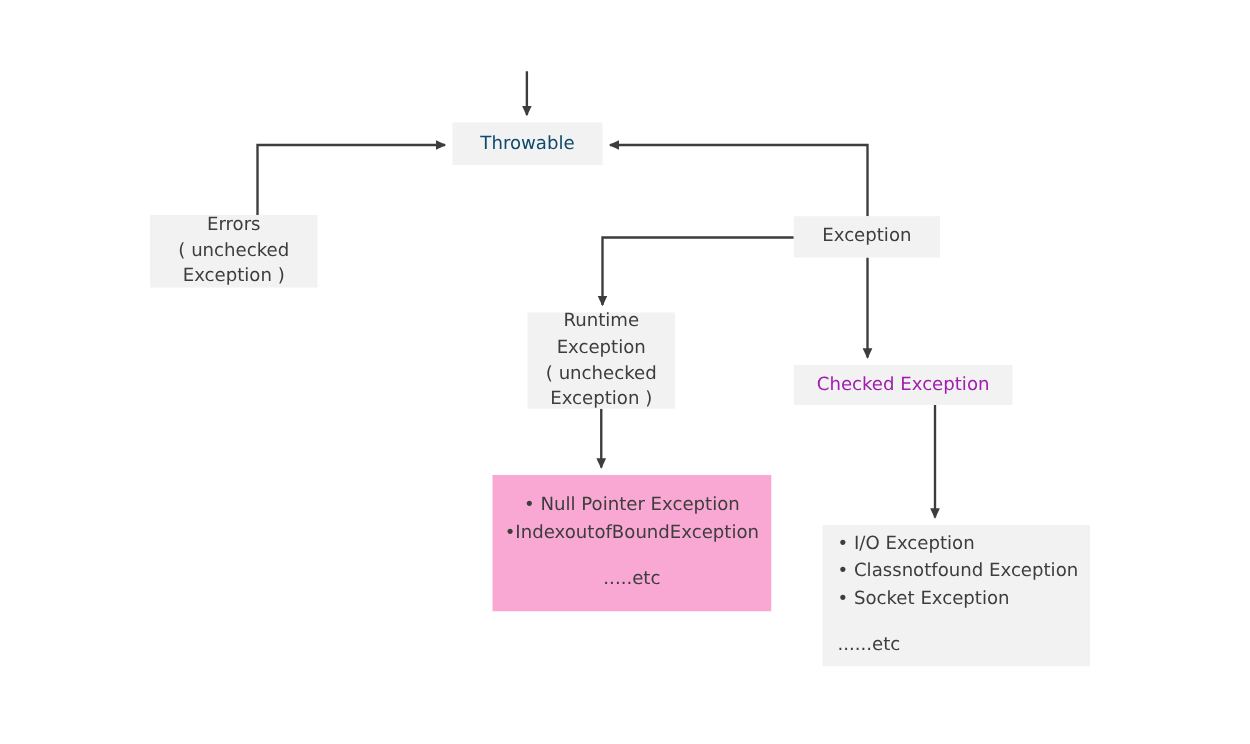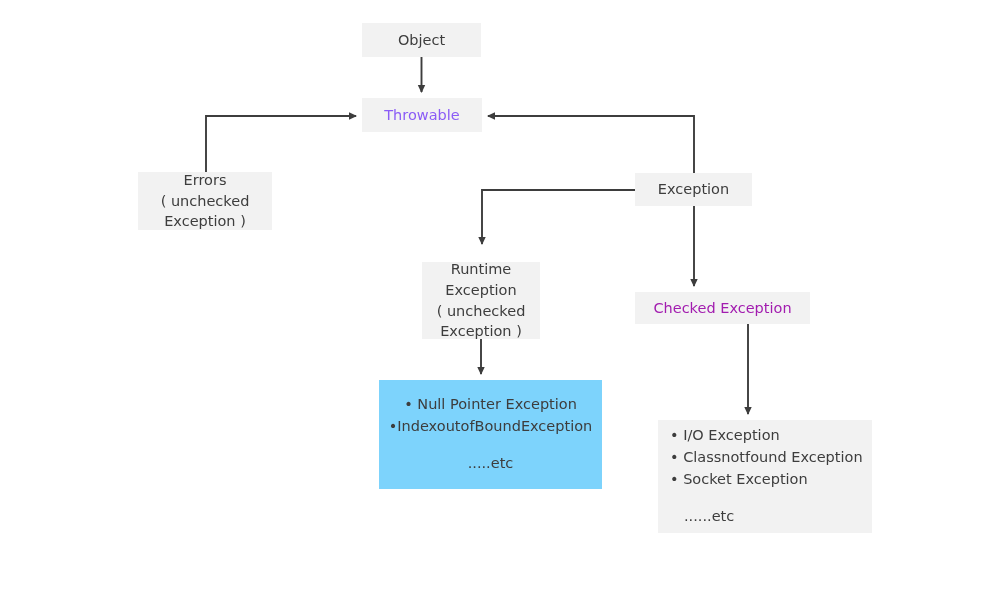--- a/index.html
+++ b/index.html
@@ -38,21 +38,21 @@
     font-size: 14.5px;
     line-height: 1.5;
     box-sizing: border-box;
     display: flex;
     flex-direction: column;
     justify-content: center;
   }
   .listbox.center { align-items: center; text-align: center; }
   .listbox.left   { align-items: flex-start; text-align: right; padding-left: 12px; }
   .listbox .etc { margin-top: 16px; }
-  .listbox.left .etc { margin-left: 14px; }
+  .listbox.left .etc { }
   svg.edges {
     position: absolute;
     left: 0; top: 0;
     width: 1000px;
     height: 595px;
     pointer-events: none;
   }
 </style>
 </head>
 <body>
@@ -69,50 +69,47 @@
         <path d="M 421.5 57 L 421.5 92" stroke-linejoin="miter" marker-end="url(#arrowhead)"></path>
         <path d="M 206 172 L 206 116 L 356 116" stroke-linejoin="miter" marker-end="url(#arrowhead)"></path>
         <path d="M 694 173 L 694 116 L 488 116" stroke-linejoin="miter" marker-end="url(#arrowhead)"></path>
         <path d="M 635 190 L 482 190 L 482 244" stroke-linejoin="miter" marker-end="url(#arrowhead)"></path>
         <path d="M 694 206 L 694 286" stroke-linejoin="miter" marker-end="url(#arrowhead)"></path>
         <path d="M 481 327 L 481 374" stroke-linejoin="miter" marker-end="url(#arrowhead)"></path>
         <path d="M 748 324 L 748 414" stroke-linejoin="miter" marker-end="url(#arrowhead)"></path>
       </g>
   </svg>
 
-  <div class="node" style="left: 362px; top: 23px; width: 119px; height: 34px; background: rgb(242, 242, 242); color: rgb(61, 61, 61);">
-    <span>Object</span>
-  </div>
 
-  <div class="node" style="left: 362px; top: 98px; width: 120px; height: 34px; background: rgb(242, 242, 242); color: #8b5cf6;">
+  <div class="node" style="left: 362px; top: 98px; width: 120px; height: 34px; background: rgb(242, 242, 242); color: #0c4a6e;">
     <span>Throwable</span>
   </div>
 
-  <div class="node" style="left: 138px; top: 172px; width: 134px; height: 58px; background: rgb(242, 242, 242); color: rgb(61, 61, 61);">
+  <div class="node" style="left: 120px; top: 172px; width: 134px; height: 58px; background: rgb(242, 242, 242); color: rgb(61, 61, 61);">
     <span>Errors
 ( unchecked
 Exception )</span>
   </div>
 
   <div class="node" style="left: 635px; top: 173px; width: 117px; height: 33px; background: rgb(242, 242, 242); color: rgb(61, 61, 61);">
     <span>Exception</span>
   </div>
 
-  <div class="node" style="left: 422px; top: 250px; width: 118px; height: 77px; background: rgb(242, 242, 242); color: rgb(61, 61, 61); margin-top: 12px;">
+  <div class="node" style="left: 422px; top: 250px; width: 118px; height: 77px; background: rgb(242, 242, 242); color: rgb(61, 61, 61);">
     <span>Runtime
 Exception
 ( unchecked
 Exception )</span>
   </div>
 
   <div class="node" style="left: 635px; top: 292px; width: 175px; height: 32px; background: rgb(242, 242, 242); color: #a21caf;">
     <span>Checked Exception</span>
   </div>
 
-  <div class="listbox center" style="left: 379px; top: 380px; width: 223px; height: 109px; background: #7dd3fc; color: rgb(61, 61, 61);">
+  <div class="listbox center" style="left: 394px; top: 380px; width: 223px; height: 109px; background: #f9a8d4; color: rgb(61, 61, 61);">
       <div>• Null Pointer Exception</div>
       <div>•IndexoutofBoundException</div>
       <div class="etc">.....etc</div>
     </div>
 
   <div class="listbox left" style="left: 658px; top: 420px; width: 214px; height: 113px; background: rgb(242, 242, 242); color: rgb(61, 61, 61);">
       <div>• I/O Exception</div>
       <div>• Classnotfound Exception</div>
       <div>• Socket Exception</div>
       <div class="etc">......etc</div>

